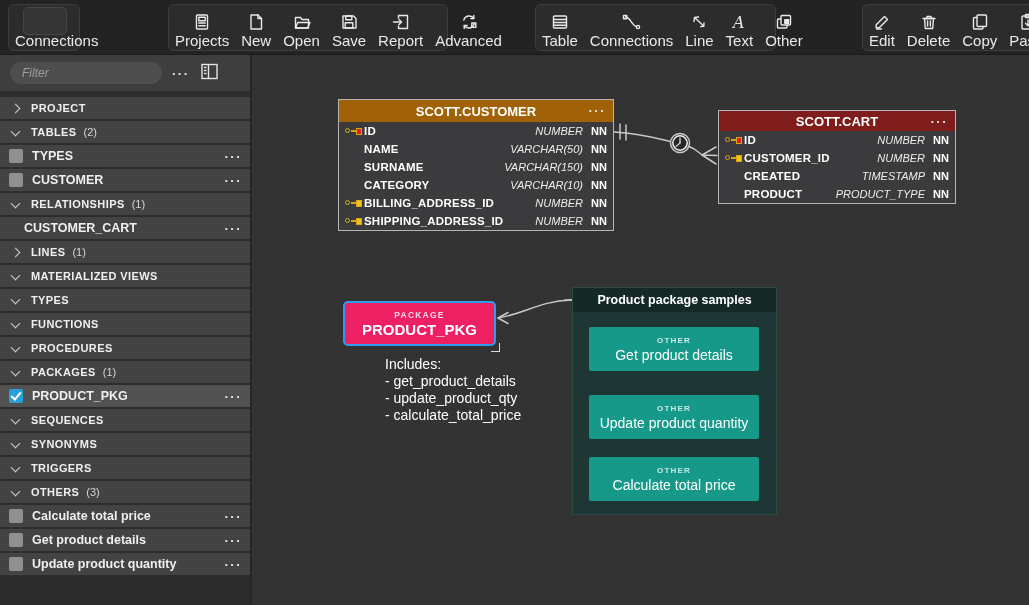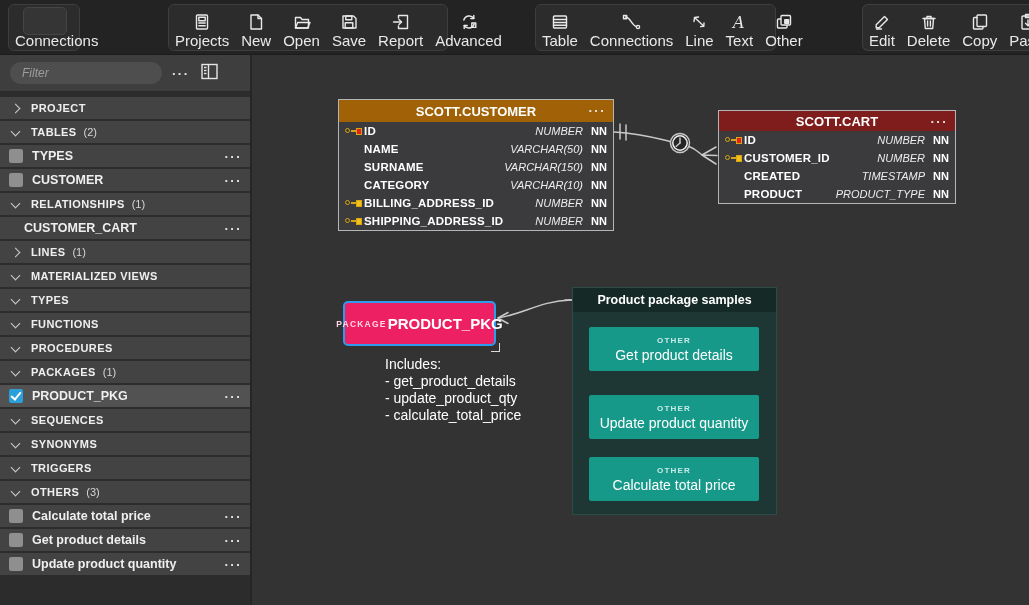--- a/index.html
+++ b/index.html
@@ -64,21 +64,21 @@
   .key { position:relative; width:17px; height:10px; display:inline-block; }
   .key .ring { position:absolute; left:0; top:2px; width:5px; height:5px;
     border:1.6px solid #d6a616; border-radius:50%; }
   .key .shaft { position:absolute; left:6px; top:4px; width:6px; height:2px; background:#d6a616; }
   .key .sq { position:absolute; right:0; top:1.5px; width:6px; height:7px; border:1px solid #d6a616; }
   .col-name { color:#fff; font-weight:600; font-size:11.5px; letter-spacing:.2px; }
   .col-type { margin-left:auto; font-style:italic; font-size:11px; color:#ececec; }
   .col-nn { width:24px; text-align:right; font-weight:700; font-size:11px; color:#fff; }
 
   .pkg { position:absolute; left:91px; top:246px; width:153px; height:45px;
-    border-radius:5px; border:2px solid; display:flex; flex-direction:row;
+    border-radius:5px; border:2px solid; display:flex; flex-direction:column;
     align-items:center; justify-content:center; gap:1px; cursor:move; }
   .pkg-badge { font-size:8.5px; letter-spacing:1.2px; color:#ffd9e6; font-weight:600; }
   .pkg-name { font-size:15px; font-weight:700; color:#fff; }
   .pkg-handle { position:absolute; left:239px; top:288px; width:9px; height:9px;
     border-right:1.6px solid #d9d9d9; border-bottom:1.6px solid #d9d9d9; cursor:nwse-resize; }
 
   .note { position:absolute; left:97px; top:301px; color:#ffffff;
     font-size:14px; line-height:17px;margin-left:36px; }
 
   .samples { position:absolute; left:320px; top:232px; width:205px; height:228px;

